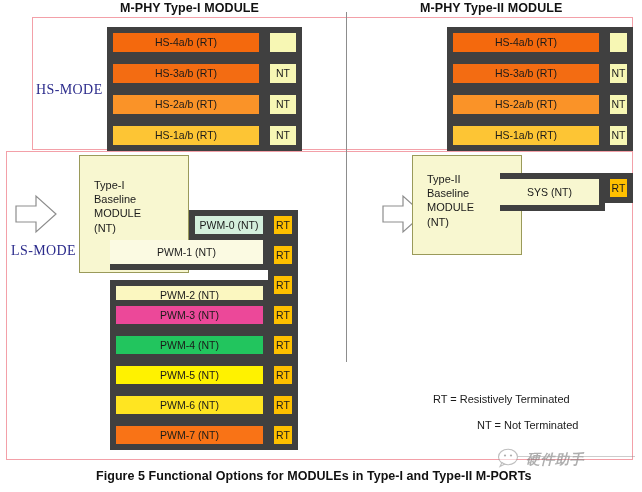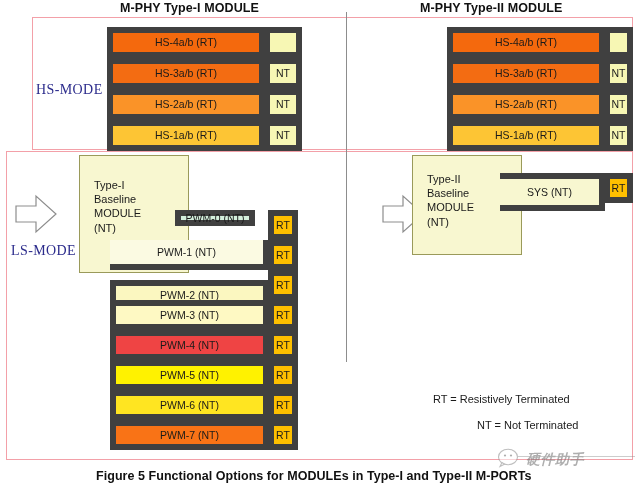--- a/index.html
+++ b/index.html
@@ -133,29 +133,29 @@
   <svg width="44" height="44" viewBox="0 0 44 44">
     <path d="M2,14 L22,14 L22,4 L42,22 L22,40 L22,30 L2,30 Z" fill="#ffffff" stroke="#8d8d8d" stroke-width="1.2"></path>
   </svg>
 </div>
 
 <div class="abs module-box" style="left:79px;top:155px;width:110px;height:118px;">
   <span id="t1-module-text">Type-I<br>Baseline<br>MODULE<br>(NT)</span>
 </div>
 
 <div id="ls-type1-lanes">
-    <div class="cell" style="position: absolute; left: 175px; top: 210px; width: 80px; height: 16px; background: rgb(212, 239, 220);">PWM-0 (NT)</div>
+    <div class="cell" style="position: absolute; left: 189px; top: 210px; width: 80px; height: 30px; background: rgb(212, 239, 220);">PWM-0 (NT)</div>
     <div class="cell term" style="position: absolute; left: 268px; top: 210px; width: 30px; height: 30px; background: rgb(255, 192, 0);">RT</div>
     <div class="cell" style="position: absolute; left: 110px; top: 240px; width: 159px; height: 30px; background: rgb(251, 250, 226); border-left: none; border-top: none;">PWM-1 (NT)</div>
     <div class="cell term" style="position: absolute; left: 268px; top: 240px; width: 30px; height: 30px; background: rgb(255, 192, 0);">RT</div>
     <div class="cell" style="position: absolute; left: 110px; top: 280px; width: 159px; height: 30px; background: rgb(251, 247, 192);">PWM-2 (NT)</div>
     <div class="cell term" style="position: absolute; left: 268px; top: 270px; width: 30px; height: 30px; background: rgb(255, 192, 0);">RT</div>
-    <div class="cell" style="position: absolute; left: 110px; top: 300px; width: 159px; height: 30px; background: #fef9c3;">PWM-3 (NT)</div>
+    <div class="cell" style="position: absolute; left: 110px; top: 300px; width: 159px; height: 30px; background: #ec4899;">PWM-3 (NT)</div>
     <div class="cell term" style="position: absolute; left: 268px; top: 300px; width: 30px; height: 30px; background: rgb(255, 192, 0);">RT</div>
-    <div class="cell" style="position: absolute; left: 110px; top: 330px; width: 159px; height: 30px; background: #ef4444;">PWM-4 (NT)</div>
+    <div class="cell" style="position: absolute; left: 110px; top: 330px; width: 159px; height: 30px; background: #22c55e;">PWM-4 (NT)</div>
     <div class="cell term" style="position: absolute; left: 268px; top: 330px; width: 30px; height: 30px; background: rgb(255, 192, 0);">RT</div>
     <div class="cell" style="position: absolute; left: 110px; top: 360px; width: 159px; height: 30px; background: rgb(255, 242, 0);">PWM-5 (NT)</div>
     <div class="cell term" style="position: absolute; left: 268px; top: 360px; width: 30px; height: 30px; background: rgb(255, 192, 0);">RT</div>
     <div class="cell" style="position: absolute; left: 110px; top: 390px; width: 159px; height: 30px; background: rgb(255, 229, 33);">PWM-6 (NT)</div>
     <div class="cell term" style="position: absolute; left: 268px; top: 390px; width: 30px; height: 30px; background: rgb(255, 192, 0);">RT</div>
     <div class="cell" style="position: absolute; left: 110px; top: 420px; width: 159px; height: 30px; background: #f97316;">PWM-7 (NT)</div>
     <div class="cell term" style="position: absolute; left: 268px; top: 420px; width: 30px; height: 30px; background: rgb(255, 192, 0);">RT</div>
   </div>
 
 <div class="abs arrow" style="left:381px;top:192px;">

